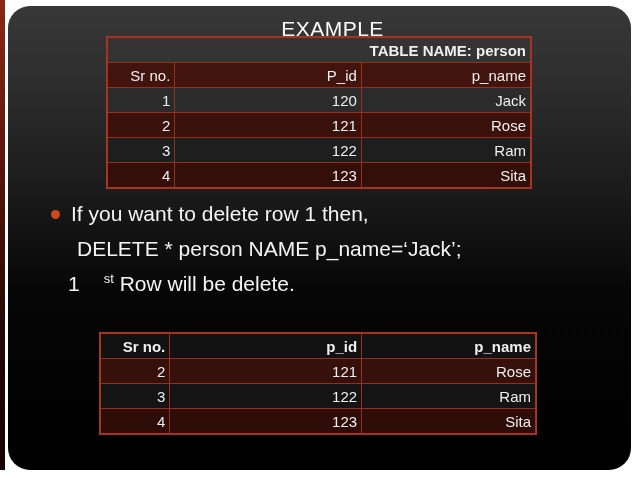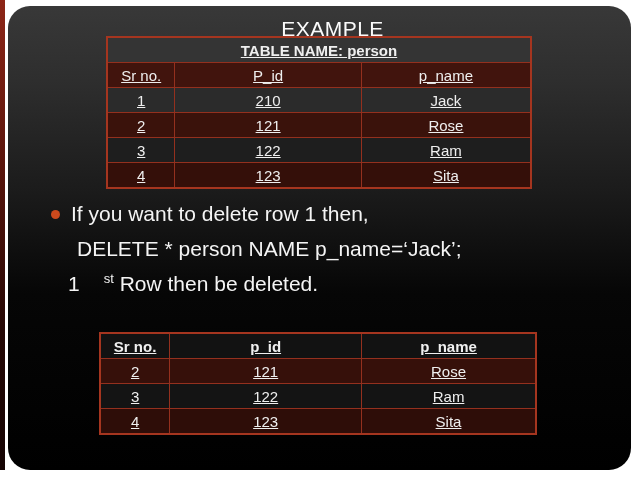--- a/index.html
+++ b/index.html
@@ -21,23 +21,23 @@
     position:absolute;left:8px;top:4px;width:623px;margin:13px;
     text-align:center;font-size:21px;font-weight:normal;
     color:#fbfbfb;letter-spacing:.5px;
   }
   table.t{
     position:absolute;border-collapse:collapse;table-layout:fixed;
     border:2px solid #a5351f;
   }
   table.t td{
     border:1px solid #94301e;
-    color:#efefef;text-align:center;vertical-align:middle;
+    color:#efefef;text-align:right;vertical-align:middle;
     height:24px;font-size:15px;padding:0 4px;
-    overflow:hidden;white-space:nowrap;text-decoration:underline;
+    overflow:hidden;white-space:nowrap;
   }
   .t1{left:106px;top:36px;width:426px;}
   .t1 .cap td{background:#343434;font-weight:bold;}
   .t1 .hdr td{background:#41140d;}
   .t1 .r0 td{background:#2b2b2b;}
   .t1 .r1 td{background:#3a120b;}
   .t1 .r2 td{background:#1e1e1e;}
   .t1 .r3 td{background:#340f09;}
   .t2{left:99px;top:332px;width:438px;}
   .t2 .hdr td{background:#121212;font-weight:bold;}
@@ -76,21 +76,21 @@
       <tr class="cap">
     <td colspan="3">TABLE NAME: person</td>
   </tr>
   <tr class="hdr">
     <td>Sr no.</td>
     <td>P_id</td>
     <td>p_name</td>
   </tr>
   <tr class="r0">
     <td>1</td>
-    <td>210</td>
+    <td>120</td>
     <td>Jack</td>
   </tr>
   <tr class="r1">
     <td>2</td>
     <td>121</td>
     <td>Rose</td>
   </tr>
   <tr class="r2">
     <td>3</td>
     <td>122</td>
@@ -100,21 +100,21 @@
     <td>4</td>
     <td>123</td>
     <td>Sita</td>
   </tr>
 </tbody>
   </table>
 
 <div class="bullet-dot"></div>
 <div class="line l1">If you want to delete row 1 then,</div>
 <div class="line l2">DELETE * person NAME p_name=‘Jack’;</div>
-<div class="line l3"><span>1</span><sup>st</sup><span> Row then be deleted.</span></div>
+<div class="line l3"><span>1</span><sup>st</sup><span> Row will be delete.</span></div>
 
 <table class="t t2">
   <colgroup>
       <col style="width:16%">
       <col style="width:44%">
       <col style="width:40%">
     </colgroup>
   <tbody>
       <tr class="hdr">
     <td>Sr no.</td>

